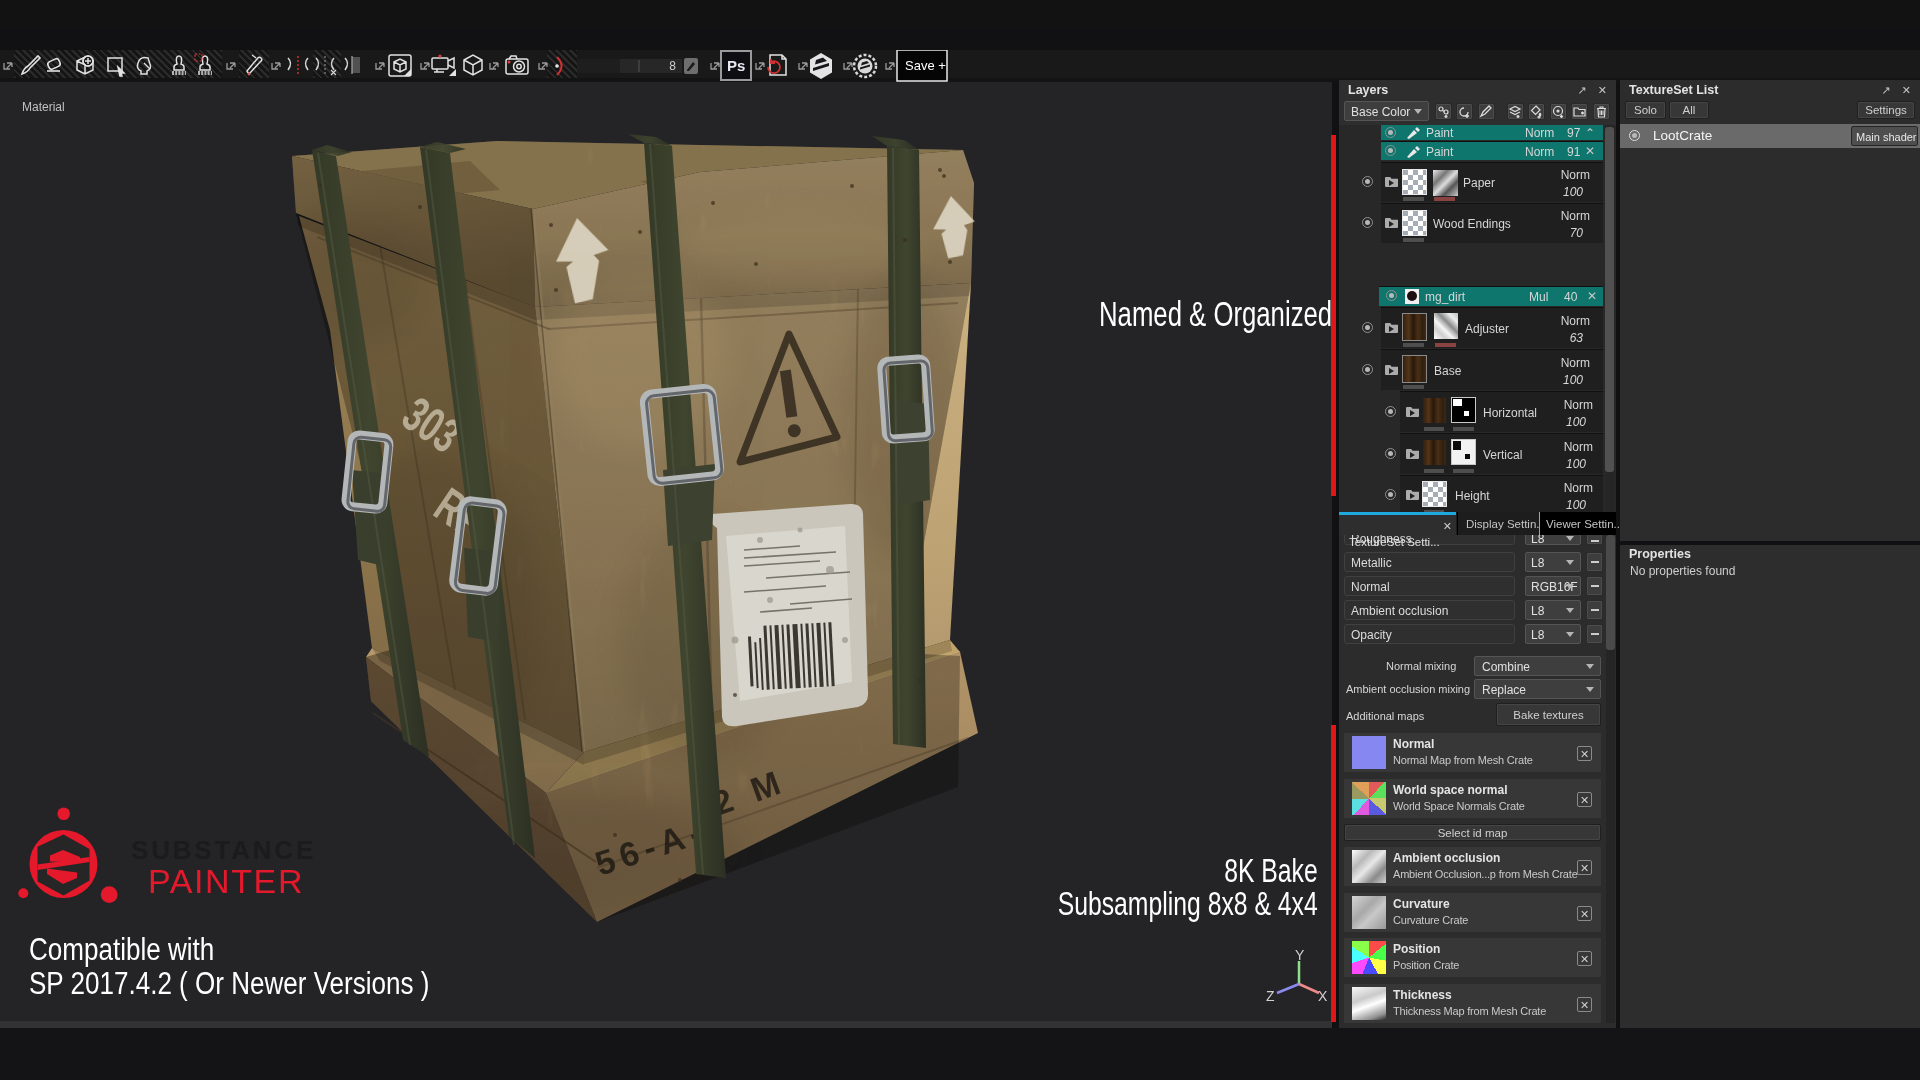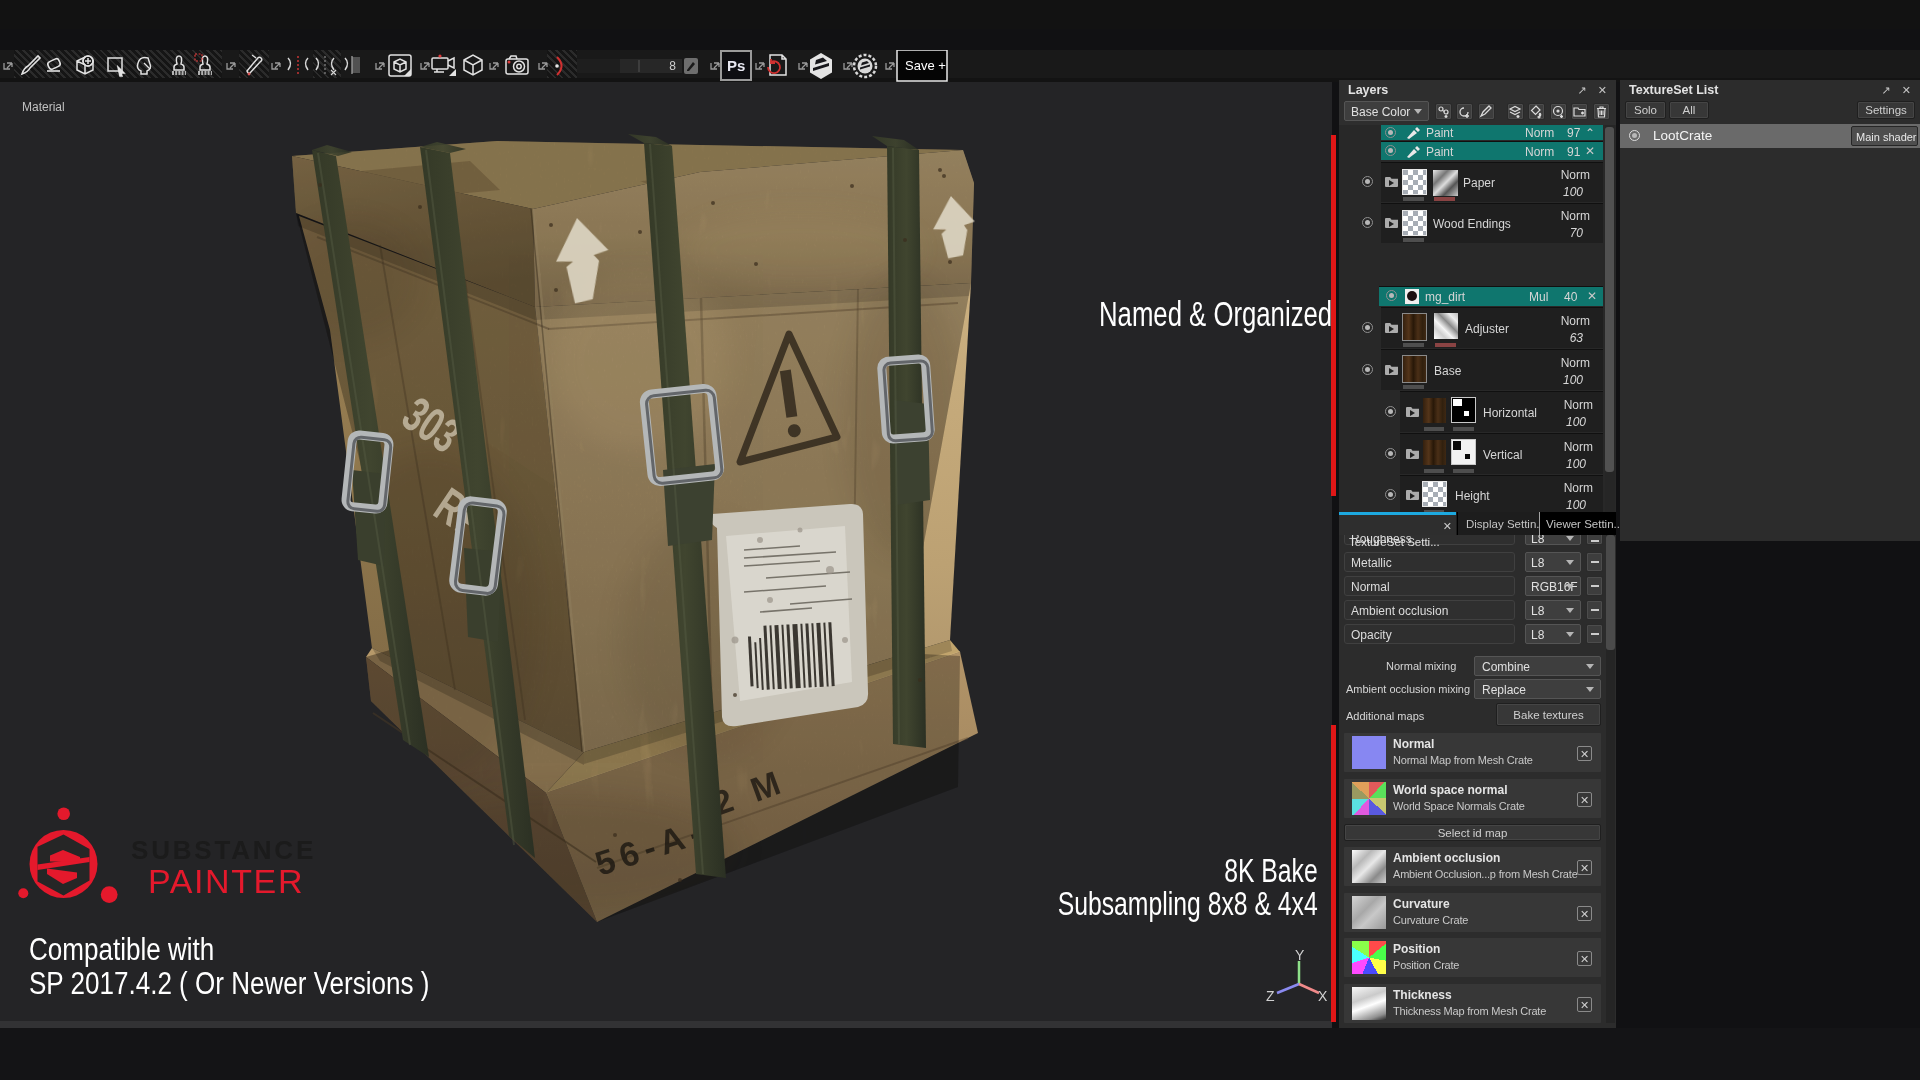--- a/index.html
+++ b/index.html
@@ -787,13 +787,17 @@
     <div class="btn" style="left:237px;top:21px;width:58px;height:18px;line-height:17px;">Settings</div>
     <div style="position:absolute;left:0;top:44px;width:300px;height:24px;background:#6a6a6a;">
       <div class="radio" style="left:9px;top:6px;border-color:#ddd;"></div>
       <span style="position:absolute;left:33px;top:4px;font-size:13.5px;font-weight:normal;color:#f4f4f4;">LootCrate</span>
       <div style="position:absolute;right:2px;top:2px;width:67px;height:20px;background:#4e4e4e;border:1px solid #262626;border-radius:2px;">
         <span style="position:absolute;left:4px;top:4px;font-size:11px;color:#e8e8e8;white-space:nowrap;">Main shader</span>
       </div>
     </div>
   </div>
 
+  <div id="props" class="panel" style="left:1620px;top:545px;width:300px;height:483px;background:#2d2d2d;">
+    <div class="ptitle" style="top:2px;">Properties</div>
+    <div class="abs" style="left:10px;top:19px;font-size:12px;color:#cfcfcf;">No properties found</div>
+  </div>
 </div>
 
 </body></html>

